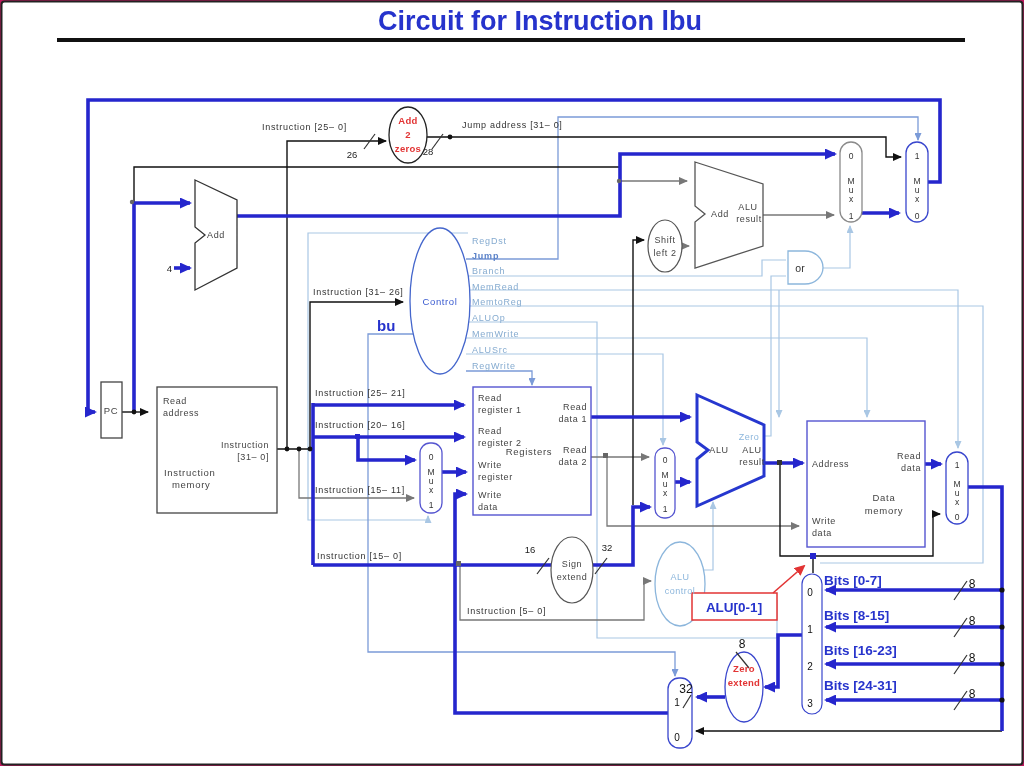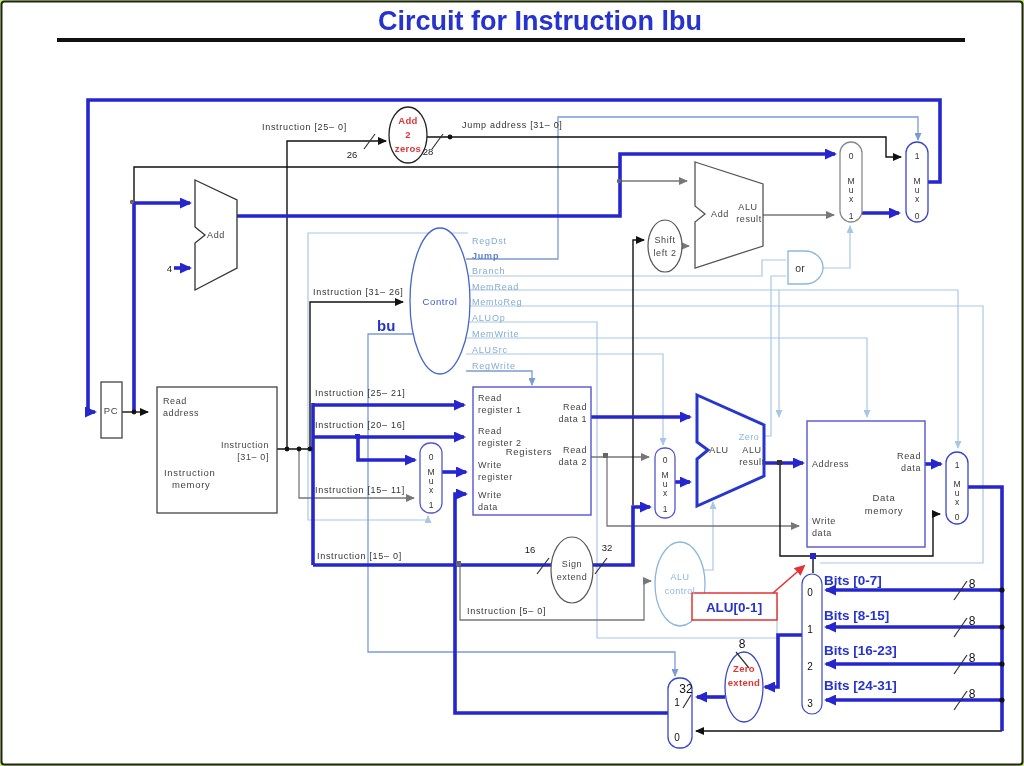--- a/index.html
+++ b/index.html
@@ -1,16 +1,16 @@
 <!DOCTYPE html>
 <html><head>
 <meta charset="utf-8">
 <style>
   html,body{margin:0;padding:0;background:#fff;}
-  .stage{width:1024px;height:766px;position:relative;font-family:"Liberation Sans",sans-serif;background:#bef264;}
+  .stage{width:1024px;height:766px;position:relative;font-family:"Liberation Sans",sans-serif;background:#be185d;}
   svg{display:block;}
   text{font-family:"Liberation Sans",sans-serif;fill:#333;}
   .title{font-size:27px;font-weight:bold;fill:#2633cc;}
   .lbl{font-size:9px;letter-spacing:.7px;fill:#333;}
   .port{font-size:9px;letter-spacing:.6px;fill:#444;}
   .bname{font-size:9.5px;letter-spacing:.7px;fill:#444;}
   .ctl{font-size:9px;letter-spacing:.8px;fill:#85abd0;}
   .ctlm{font-size:9px;letter-spacing:.8px;fill:#5b82c8;font-weight:bold;}
   .ctrltxt{font-size:9.5px;letter-spacing:.6px;fill:#3a5bd0;}
   .lbltxt{font-size:9px;letter-spacing:.5px;fill:#8cb6dc;}

